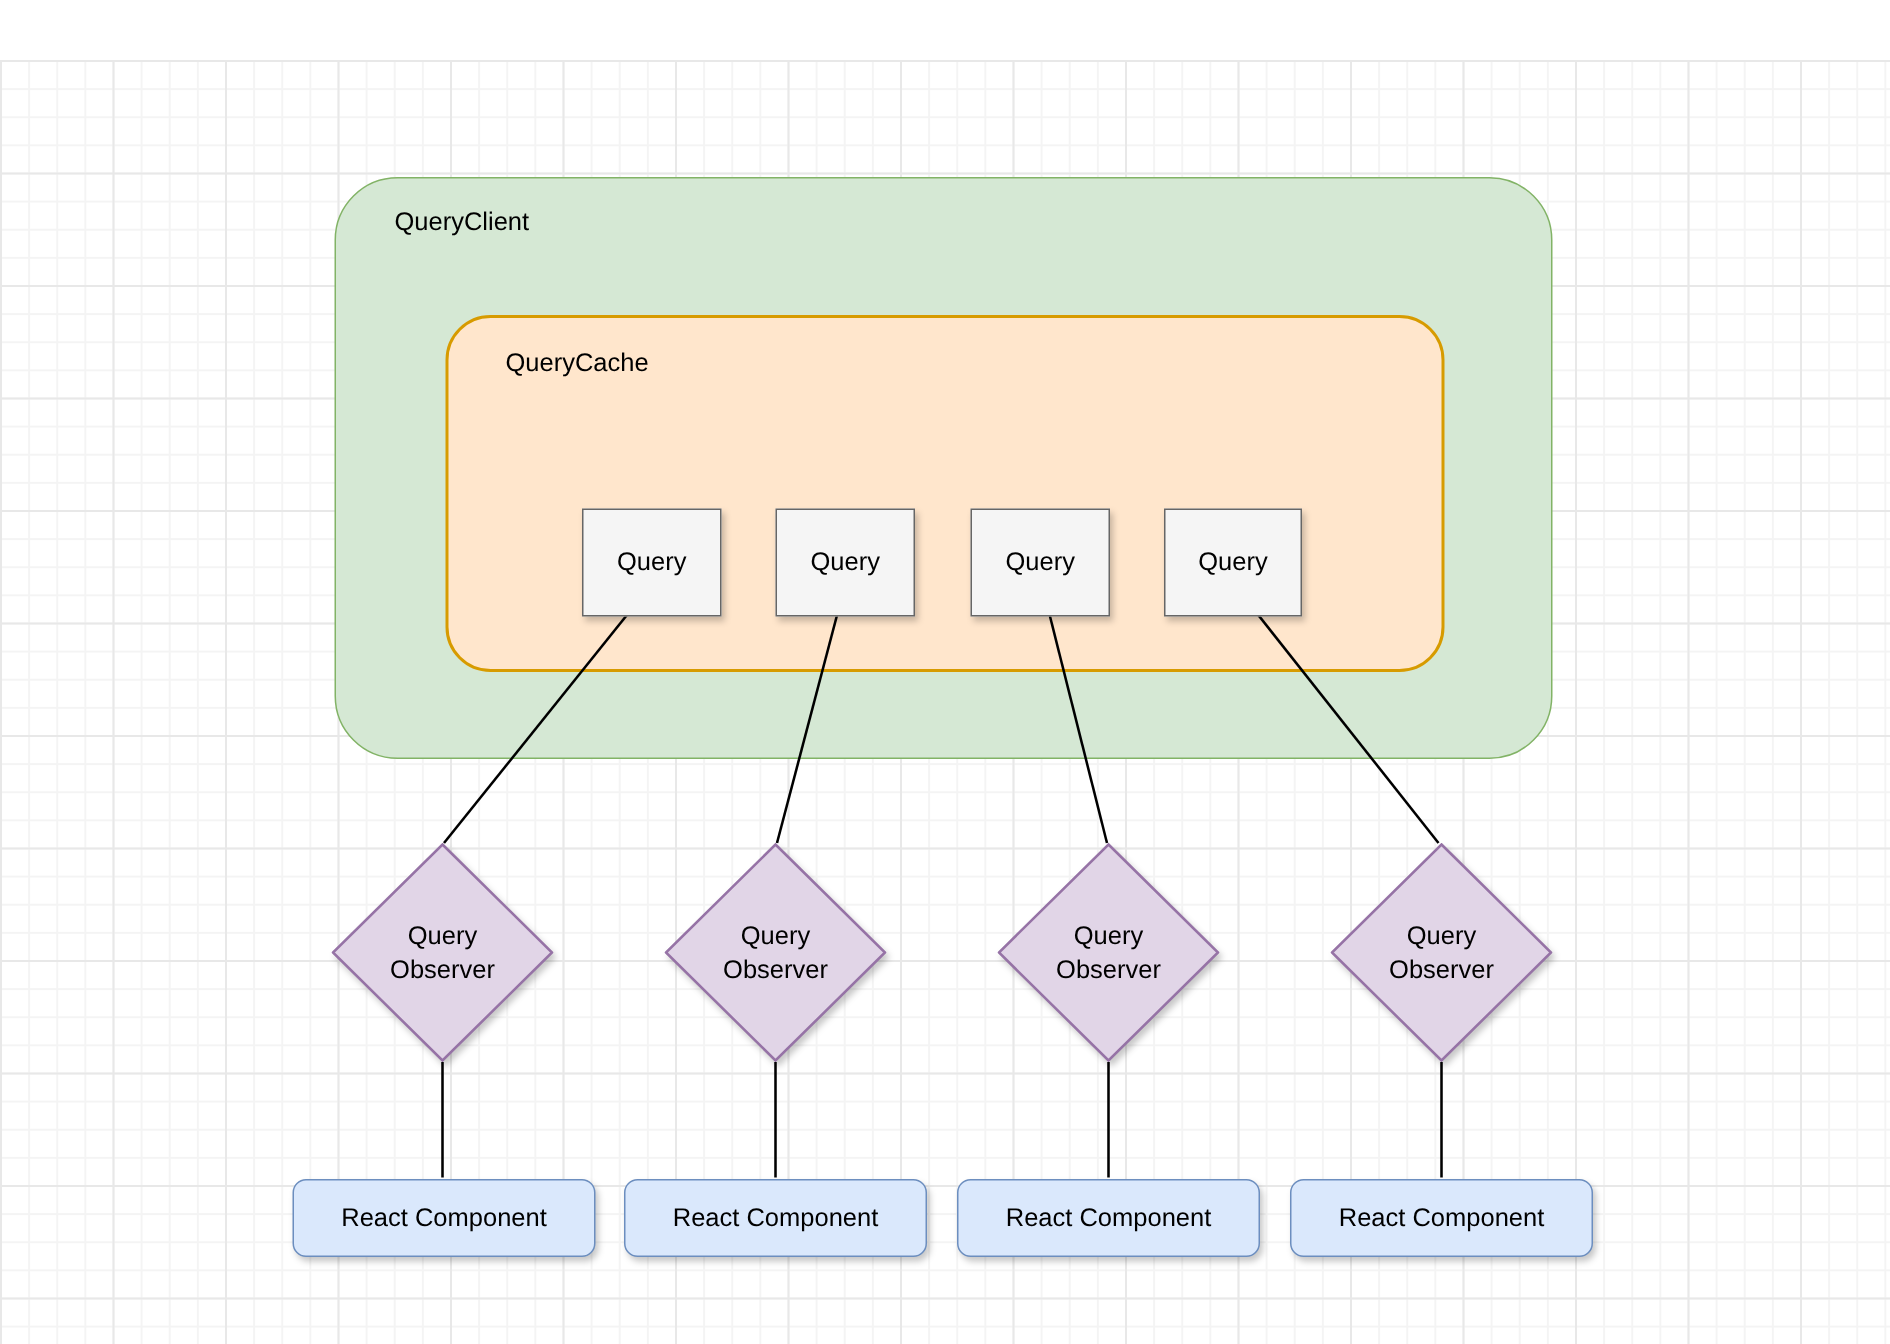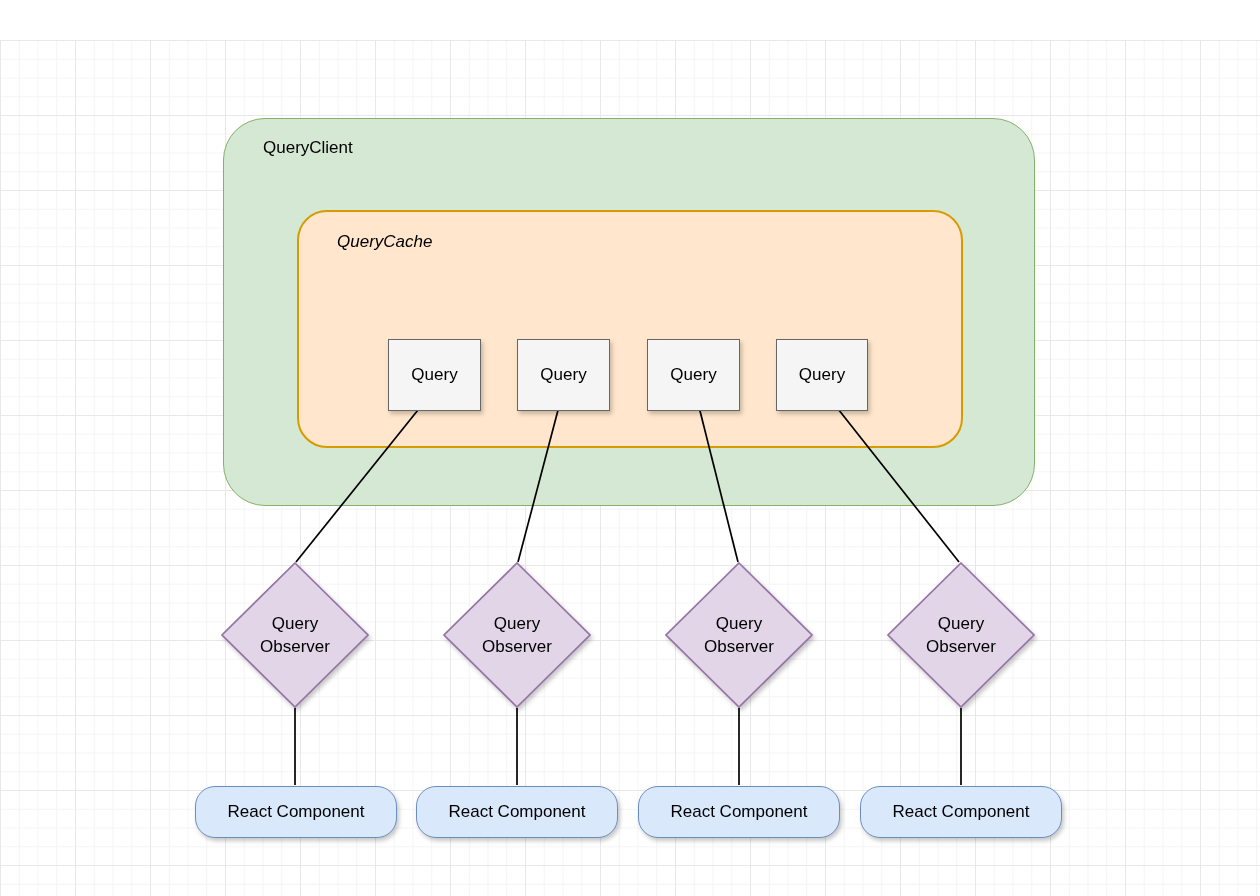--- a/index.html
+++ b/index.html
@@ -39,21 +39,21 @@
     border-radius: 42px;
   }
   .query-client .container-label { position: absolute; left: 39px; top: 19px; }
 
   .query-cache {
     left: 297px; top: 170px; width: 666px; height: 238px;
     background: #ffe6cc;
     border: 2px solid #d79b00;
     border-radius: 30px;
   }
-  .query-cache .container-label { position: absolute; left: 38px; top: 20px; font-style: italic; }
+  .query-cache .container-label { position: absolute; left: 38px; top: 20px; }
 
   .query-hashmap {
     left: 333px; top: 243px; width: 590px; height: 130px;
   }
   .query-hashmap svg.frame { position: absolute; left: 0; top: 0; }
   .query-hashmap .container-label { position: absolute; left: 18px; top: 21px; }
 
   
   .shadowed { filter: drop-shadow(2px 3px 2px rgba(0,0,0,0.22)); }
 
@@ -82,21 +82,21 @@
     display: flex; align-items: center; justify-content: center;
     text-align: center;
     font-size: 17px; line-height: 23px;
     padding: 0 24px;
   }
 
   .component-node {
     top: 746px; width: 202px; height: 52px;
     background: #dae8fc;
     border: 1.7px solid #6c8ebf;
-    border-radius: 20px;
+    border-radius: 9px;
     display: flex; align-items: center; justify-content: center;
     font-size: 17px;
     white-space: nowrap;
   }
   .component-node.c1 { left: 195px; }
   .component-node.c2 { left: 416px; }
   .component-node.c3 { left: 638px; }
   .component-node.c4 { left: 860px; }
 
   

